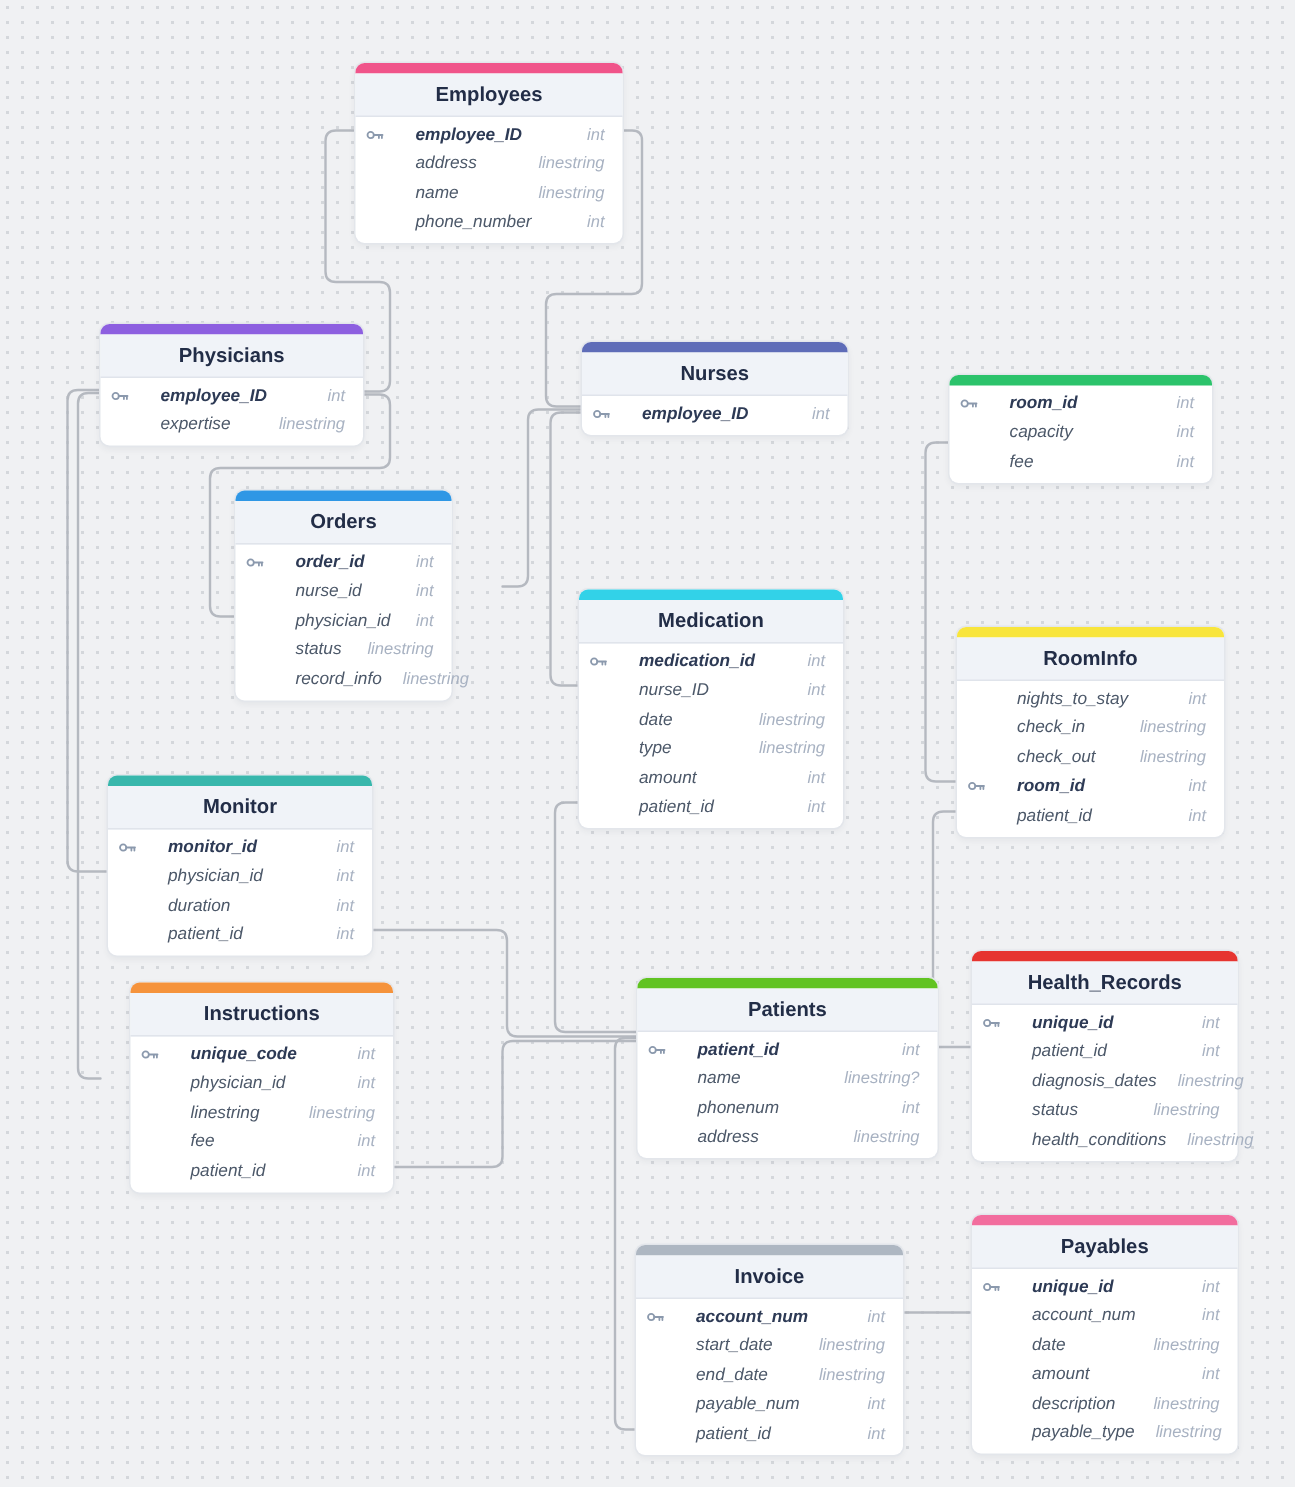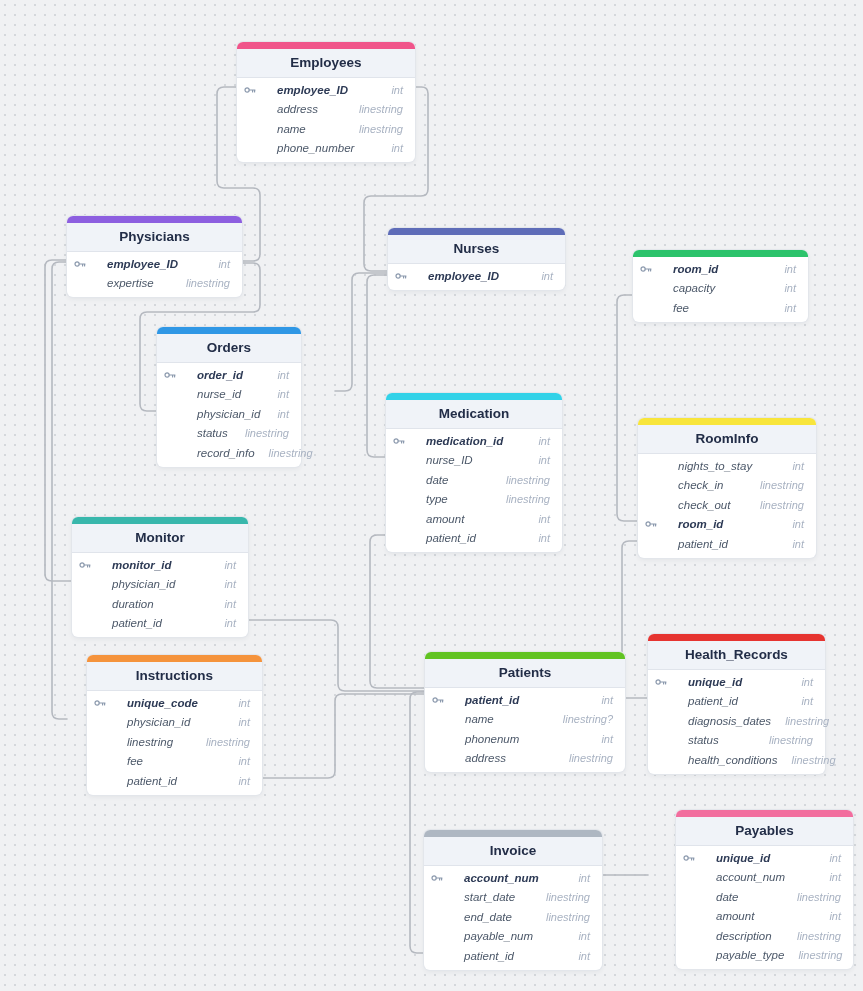--- a/index.html
+++ b/index.html
@@ -425,21 +425,21 @@
           <div class="row">
             <span class="fname">payable_num</span>
             <span class="ftype">int</span>
           </div>
           <div class="row">
             <span class="fname">patient_id</span>
             <span class="ftype">int</span>
           </div>
         </div>
       </div>
-      <div class="card" style="left: 648px; top: 810px; width: 177px; margin-left: 28px;">
+      <div class="card" style="left: 648px; top: 810px; width: 177px;">
         <div class="colorbar" style="background: rgb(242, 109, 158);"></div>
         <div class="title">Payables</div>
         <div class="rows">
           <div class="row pk">
             <span class="keyicon">
               <svg viewBox="0 0 12 12" xmlns="http://www.w3.org/2000/svg">
                 <circle cx="3.1" cy="6" r="2.1" fill="none" stroke="#8b99ad" stroke-width="1.2"></circle>
                 <path d="M5.2 6 H11 M8.6 6 v2 M10.6 6 v2" fill="none" stroke="#8b99ad" stroke-width="1.2" stroke-linecap="round"></path>
               </svg>
             </span>

